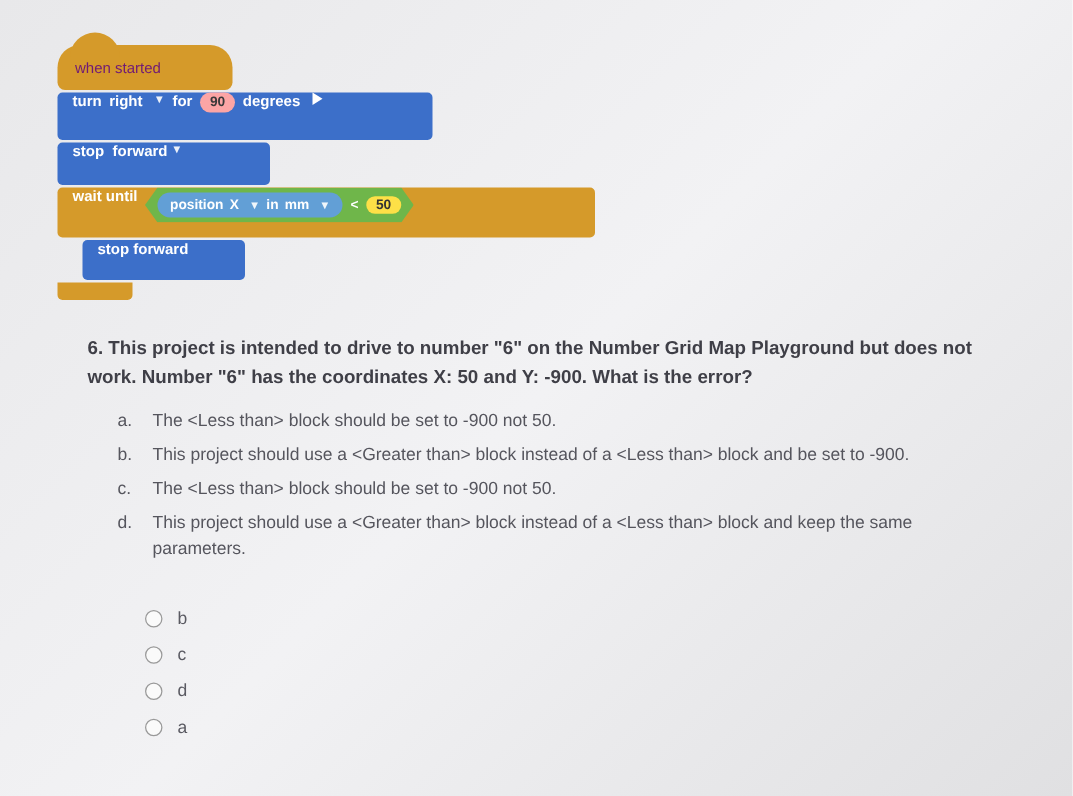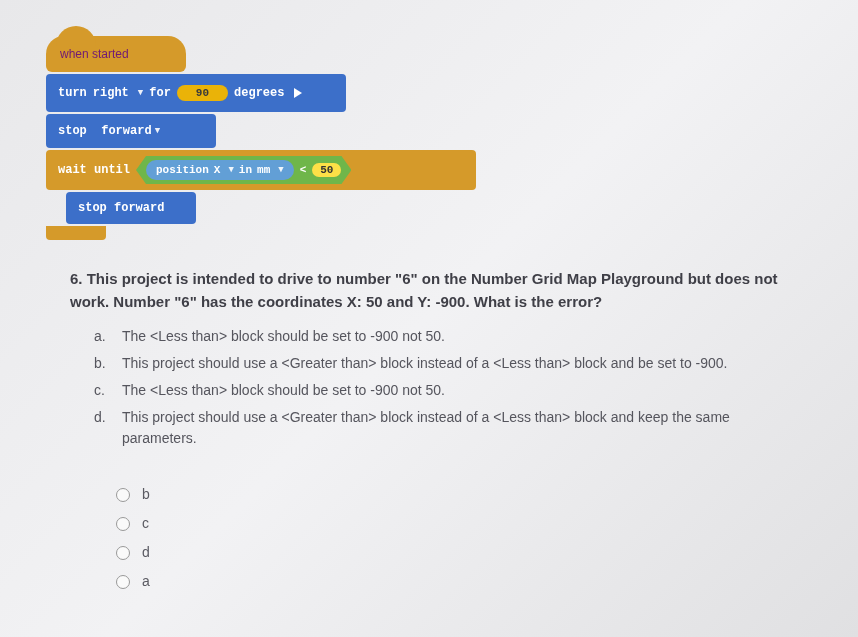--- a/index.html
+++ b/index.html
@@ -40,36 +40,35 @@
       top: -10px;
       left: 10px;
       width: 40px;
       height: 20px;
       background: #d59a2a;
       border-radius: 20px 20px 0 0;
     }
     .block {
       position: absolute;
       display: flex;
-      align-items: center;
+      align-items: flex-start;
       padding: 0 12px;
       color: #fff;
       font-size: 12px;
       font-weight: bold;
       border-radius: 4px;
-      font-family: Liberation Mono, monospace;
     }
     .turn-block {
       top: 54px; left: 16px; width: 300px; height: 38px;
       background: #3c6fc9;
       gap: 6px;
     }
     .pill {
-      background: #eab308; color: #3a3a3a;
-      border-radius: 12px; padding: 2px 19px;
+      background: #fca5a5; color: #3a3a3a;
+      border-radius: 12px; padding: 2px 8px;
       font-size: 11px; font-weight: bold;
       display: inline-flex; align-items: center;
     }
     .dropdown-caret { font-size: 9px; margin-left: 3px; opacity: 0.9; }
     .drive-block {
       top: 94px; left: 16px; width: 170px; height: 34px;
       background: #3c6fc9;
     }
     .wait-block {
       top: 130px; left: 16px; width: 430px; height: 40px;

